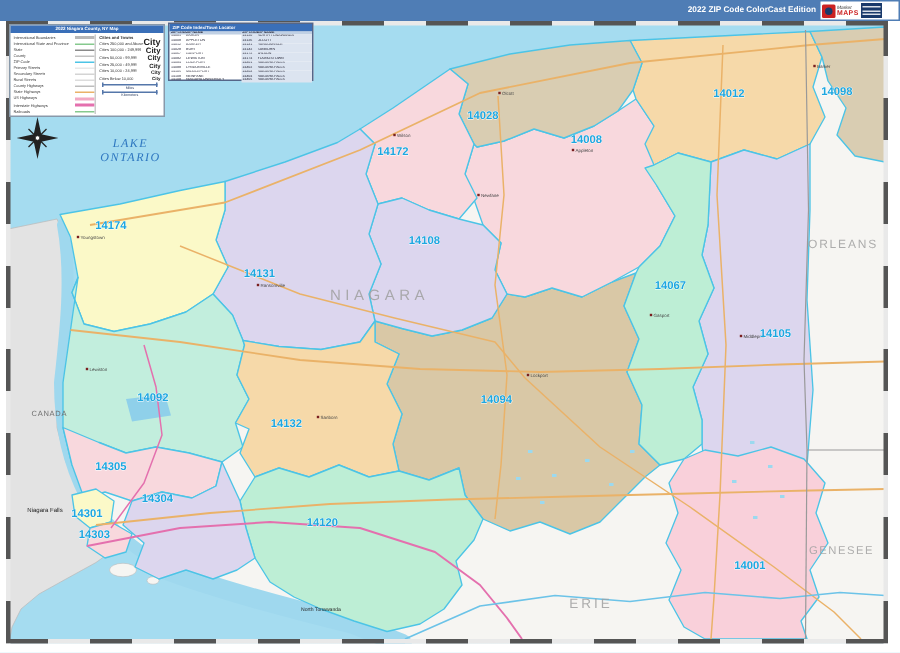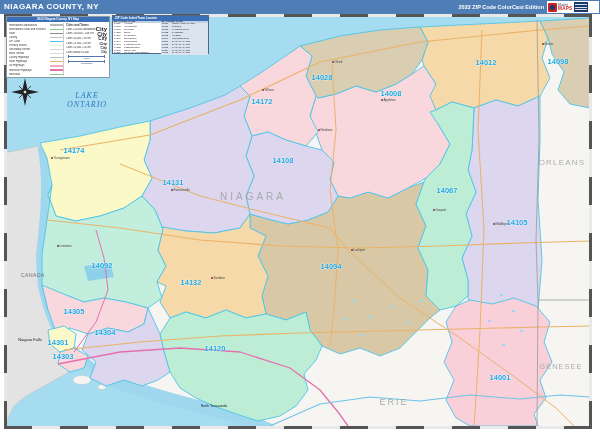--- a/index.html
+++ b/index.html
@@ -62,21 +62,20 @@
   .zt-row{display:flex;}
   .zt-zip{width:11px;flex:none;padding-left:1px;}
   .zt-name{flex:1;}
 </style>
 </head>
 <body>
 
 <div class="stage">
 
   <div class="hdr">
-    <span class="hdr-title">NIAGARA COUNTY, NY</span>
     <span class="hdr-edition">2022 ZIP Code ColorCast Edition</span>
     <span class="hdr-logo">
       <span class="logo-mark"></span>
       <span class="logo-txt">
         <span class="logo-market">Market</span>
         <span class="logo-maps">MAPS</span>
       </span>
       <span class="logo-addr">
           <i></i>
           <i></i>

